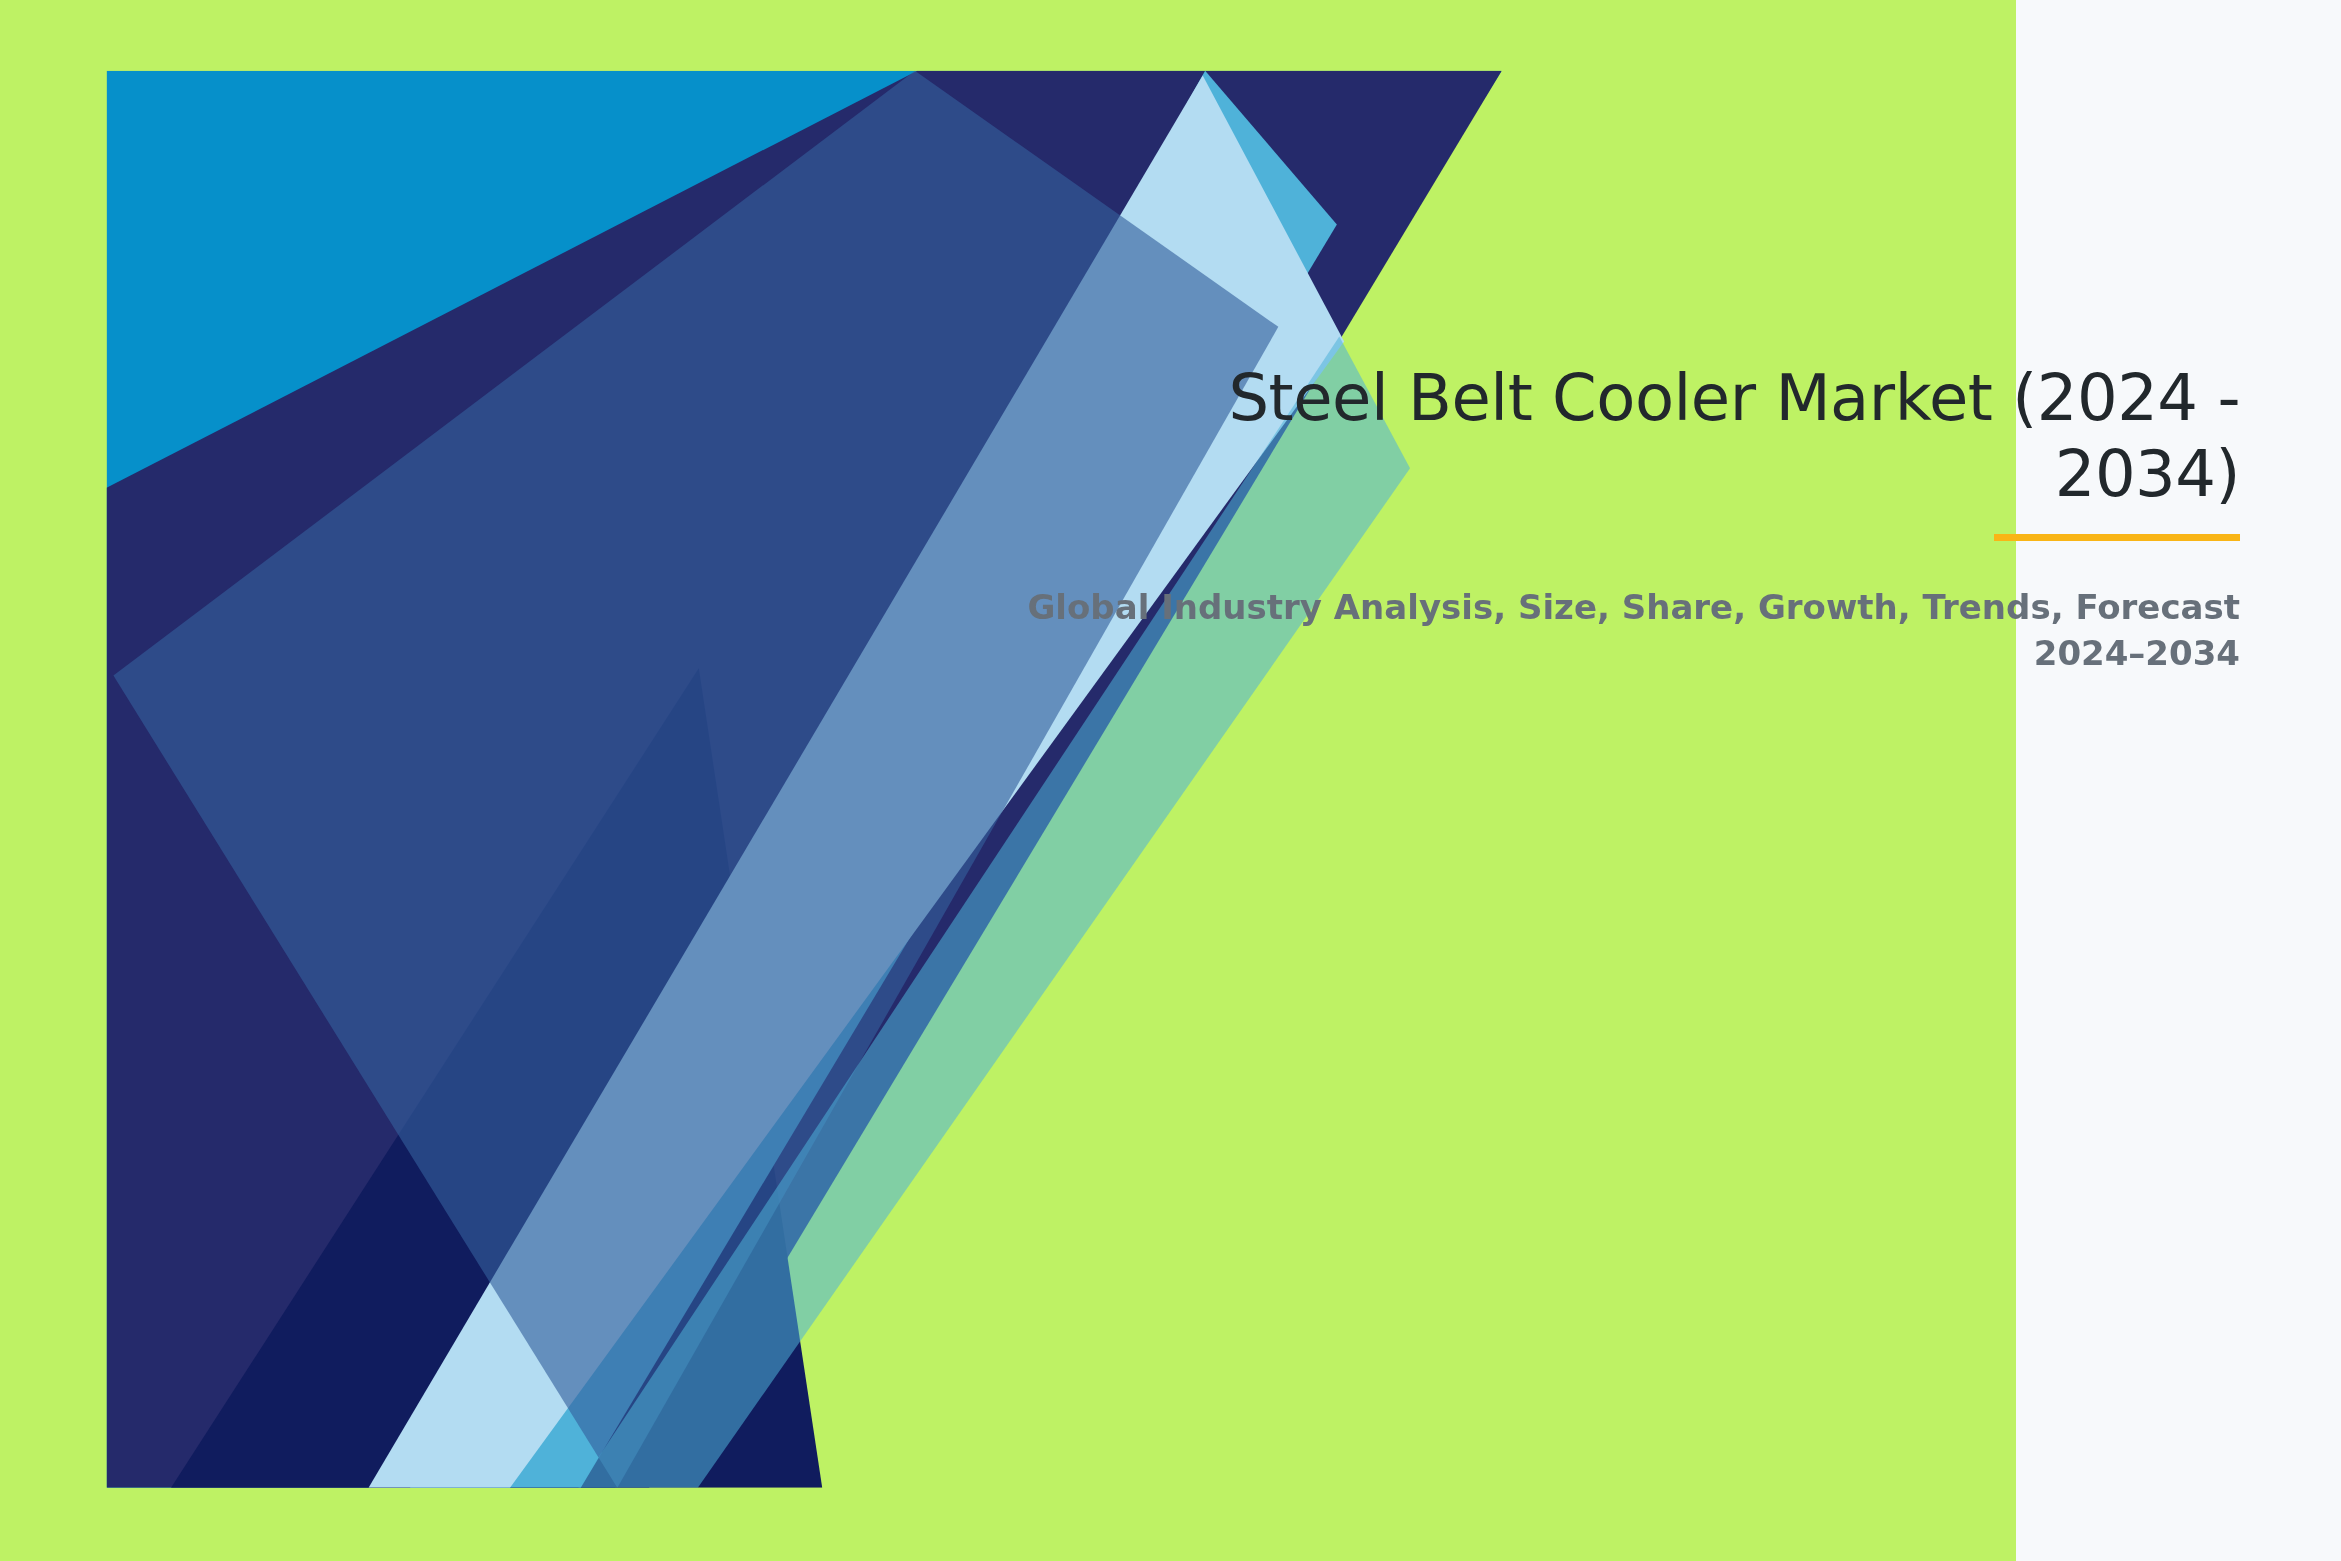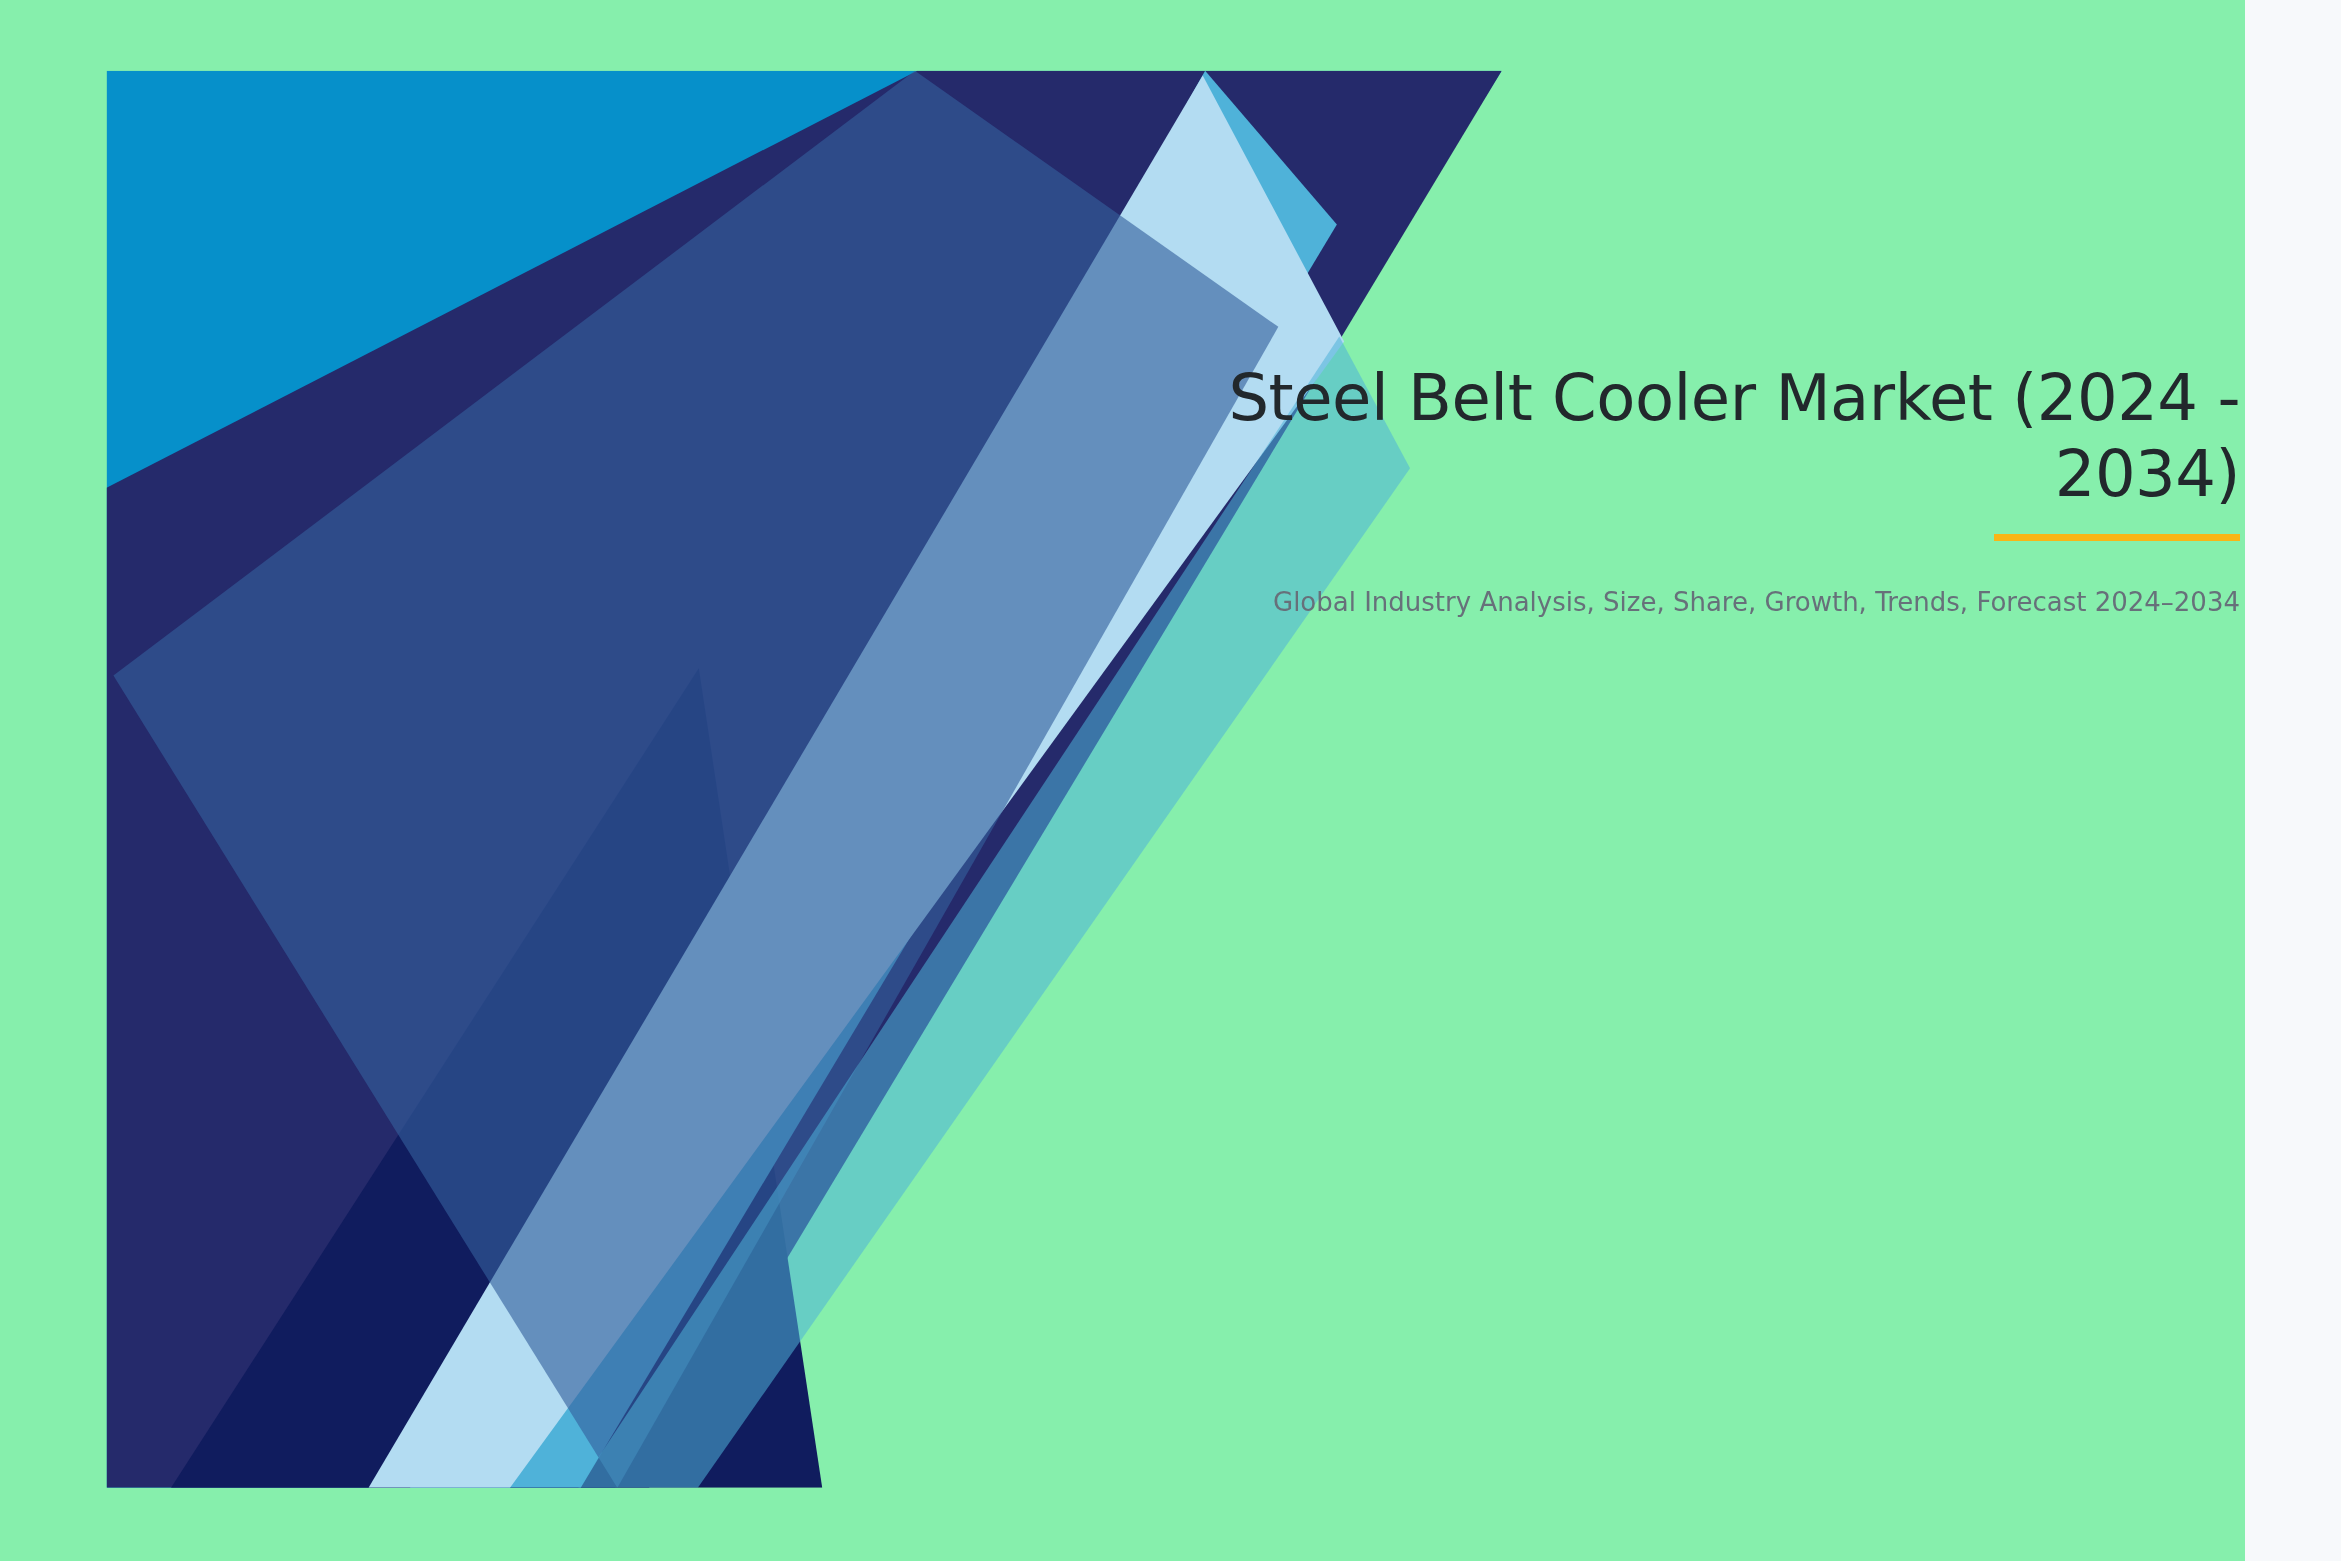--- a/index.html
+++ b/index.html
@@ -9,23 +9,23 @@
   }
   body {
     width: 2342px;
     height: 1561px;
     overflow: hidden;
     font-family: "DejaVu Sans", sans-serif;
   }
 
   .slide {
     position: relative;
-    width: 2245px;
+    width: 2016px;
     height: 1561px;
-    background: #86efac;
+    background: #bef264;
   }
 
   
   .artwork {
     position: absolute;
     left: 0;
     top: 0;
     width: 2342px;
     height: 1561px;
     pointer-events: none;
@@ -70,22 +70,22 @@
     width: 246px;
     height: 7.3px;
     background: #f9b516;
     z-index: 1;
   }
 
   .page-subtitle {
     margin: 0;
     padding-top: 73px;
     font-family: "DejaVu Sans", sans-serif;
-    font-weight: 400;
-    font-size: 26px;
+    font-weight: 700;
+    font-size: 34px;
     line-height: 1.34;
     color: #67707a;
     text-align: right;
   }
 </style>
 </head>
 <body>
 
 <div class="slide">
 

